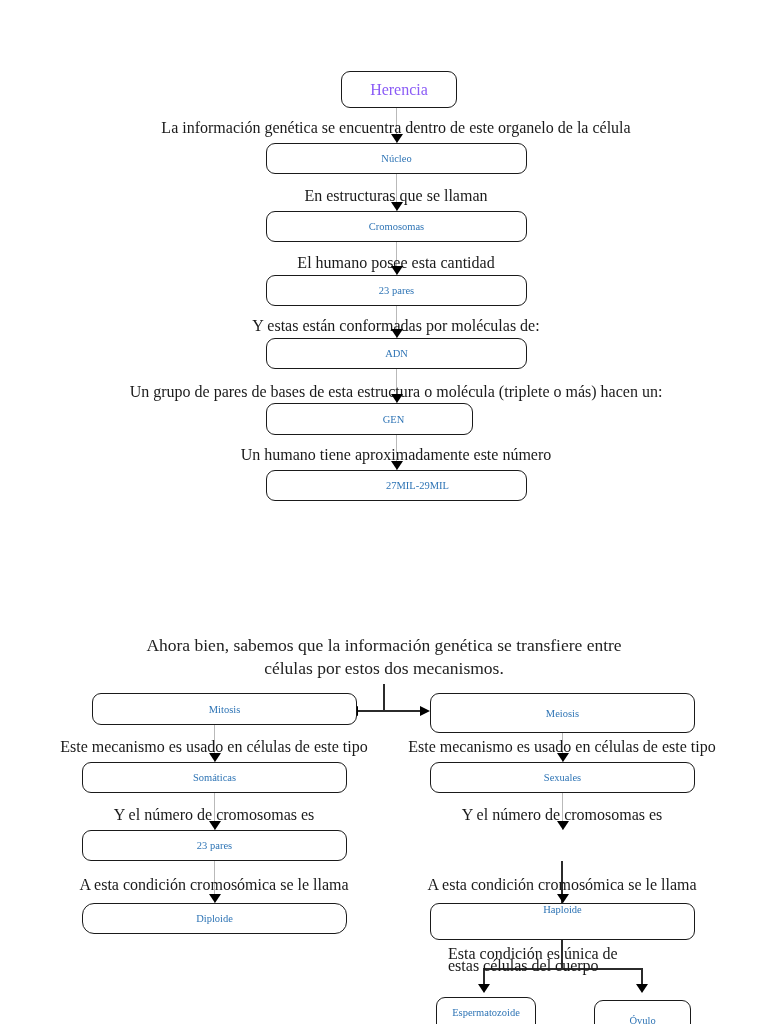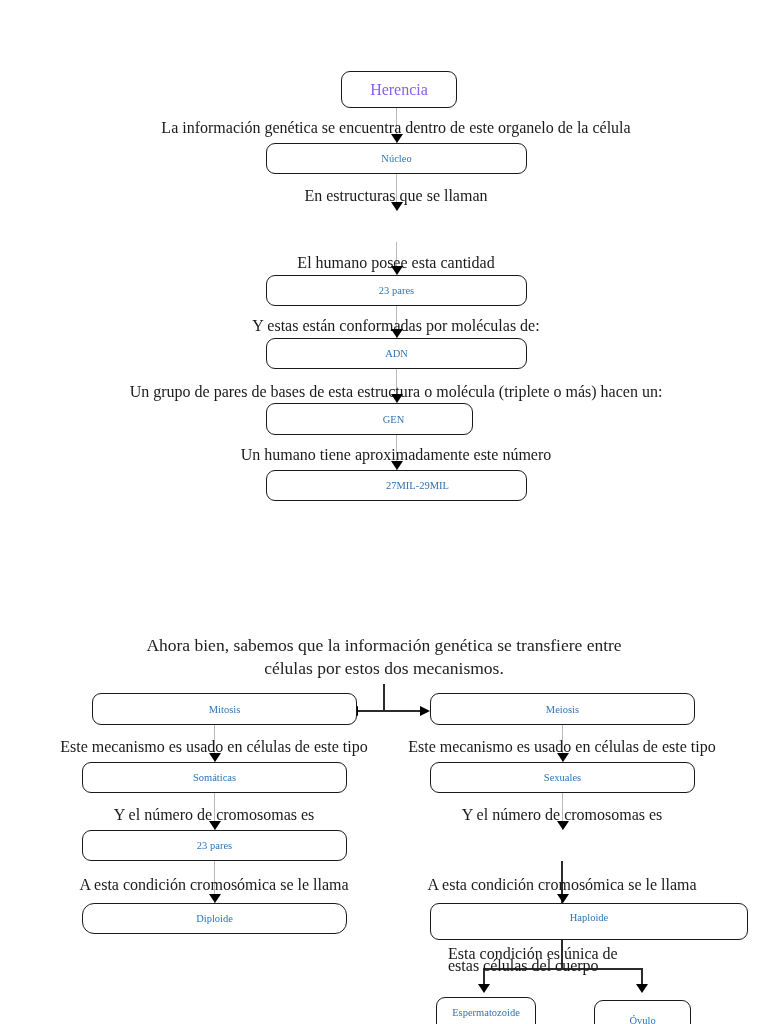--- a/index.html
+++ b/index.html
@@ -70,20 +70,23 @@
   <div class="vline" style="left:396px;top:108px;height:35px;"></div>
   <div class="lbl" style="left:96px;top:119px;width:600px;">La información genética se encuentra dentro de este organelo de la célula</div>
   <div class="arr-down" style="left:391px;top:134px;"></div>
   <div class="node" style="left:266px;top:143px;width:261px;height:31px;">
       <span>Núcleo</span>
     </div>
 
   <div class="vline" style="left:396px;top:174px;height:37px;"></div>
   <div class="lbl" style="left:96px;top:187px;width:600px;">En estructuras que se llaman</div>
   <div class="arr-down" style="left:391px;top:202px;"></div>
+  <div class="node" style="left:266px;top:211px;width:261px;height:31px;">
+      <span>Cromosomas</span>
+    </div>
 
   <div class="vline" style="left:396px;top:242px;height:33px;"></div>
   <div class="lbl" style="left:96px;top:254px;width:600px;">El humano posee esta cantidad</div>
   <div class="arr-down" style="left:391px;top:266px;"></div>
   <div class="node" style="left:266px;top:275px;width:261px;height:31px;">
       <span>23 pares</span>
     </div>
 
   <div class="vline" style="left:396px;top:306px;height:32px;"></div>
   <div class="lbl" style="left:96px;top:317px;width:600px;">Y estas están conformadas por moléculas de:</div>
@@ -109,21 +112,21 @@
   <div class="intro">Ahora bien, sabemos que la información genética se transfiere entre células por estos dos mecanismos.</div>
 
   <div class="vline dark" style="left:383px;top:684px;height:28px;"></div>
   <div class="hline" style="left:356px;top:710px;width:70px;"></div>
   <div class="arr-left" style="left:348px;top:706px;"></div>
   <div class="arr-right" style="left:420px;top:706px;"></div>
 
   <div class="node" style="left:92px;top:693px;width:265px;height:32px;">
       <span>Mitosis</span>
     </div>
-  <div class="node" style="left:430px;top:693px;width:265px;height:32px;">
+  <div class="node" style="left:430px;top:693px;width:265px;height:40px;">
       <span>Meiosis</span>
     </div>
 
   <div class="vline" style="left:214px;top:725px;height:37px;"></div>
   <div class="lbl" style="left:14px;top:738px;width:400px;">Este mecanismo es usado en células de este tipo</div>
   <div class="arr-down" style="left:209px;top:753px;"></div>
   <div class="node" style="left:82px;top:762px;width:265px;height:31px;">
       <span>Somáticas</span>
     </div>
 
@@ -148,21 +151,21 @@
       <span>Sexuales</span>
     </div>
 
   <div class="vline" style="left:562px;top:793px;height:37px;"></div>
   <div class="lbl" style="left:362px;top:806px;width:400px;">Y el número de cromosomas es</div>
   <div class="arr-down" style="left:557px;top:821px;"></div>
 
   <div class="vline dark" style="left:561px;top:861px;height:42px;"></div>
   <div class="lbl" style="left:362px;top:876px;width:400px;">A esta condición cromosómica se le llama</div>
   <div class="arr-down" style="left:557px;top:894px;"></div>
-  <div class="node" style="left:430px;top:903px;width:318px;height:37px;align-items:flex-end;padding-bottom:16px;">
+  <div class="node" style="left:430px;top:903px;width:265px;height:37px;align-items:flex-end;padding-bottom:24px;">
       <span>Haploide</span>
     </div>
 
   <div class="vline dark" style="left:561px;top:940px;height:30px;"></div>
   <div class="lbl wrap" style="left:448px;top:948px;width:200px;">Esta condición es única de estas células del cuerpo</div>
   <div class="hline" style="left:483px;top:968px;width:160px;"></div>
   <div class="vline dark" style="left:483px;top:968px;height:16px;"></div>
   <div class="vline dark" style="left:641px;top:968px;height:16px;"></div>
   <div class="arr-down" style="left:478px;top:984px;"></div>
   <div class="arr-down" style="left:636px;top:984px;"></div>

